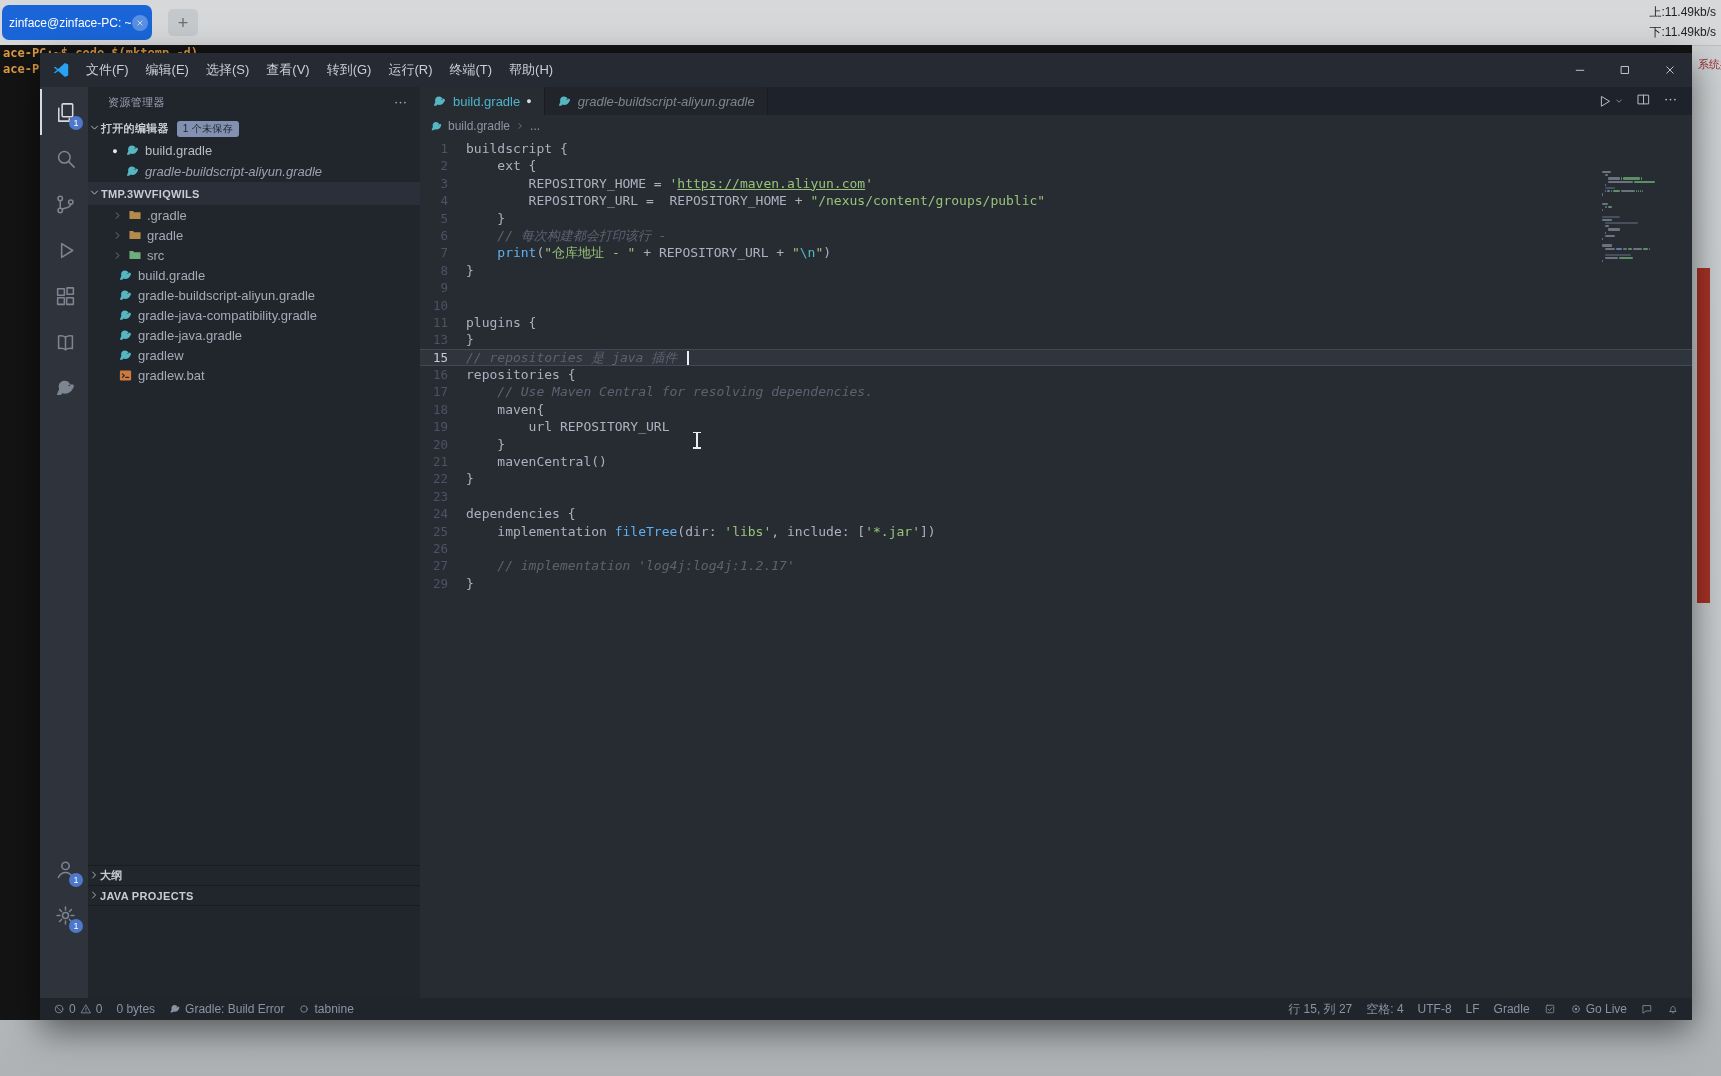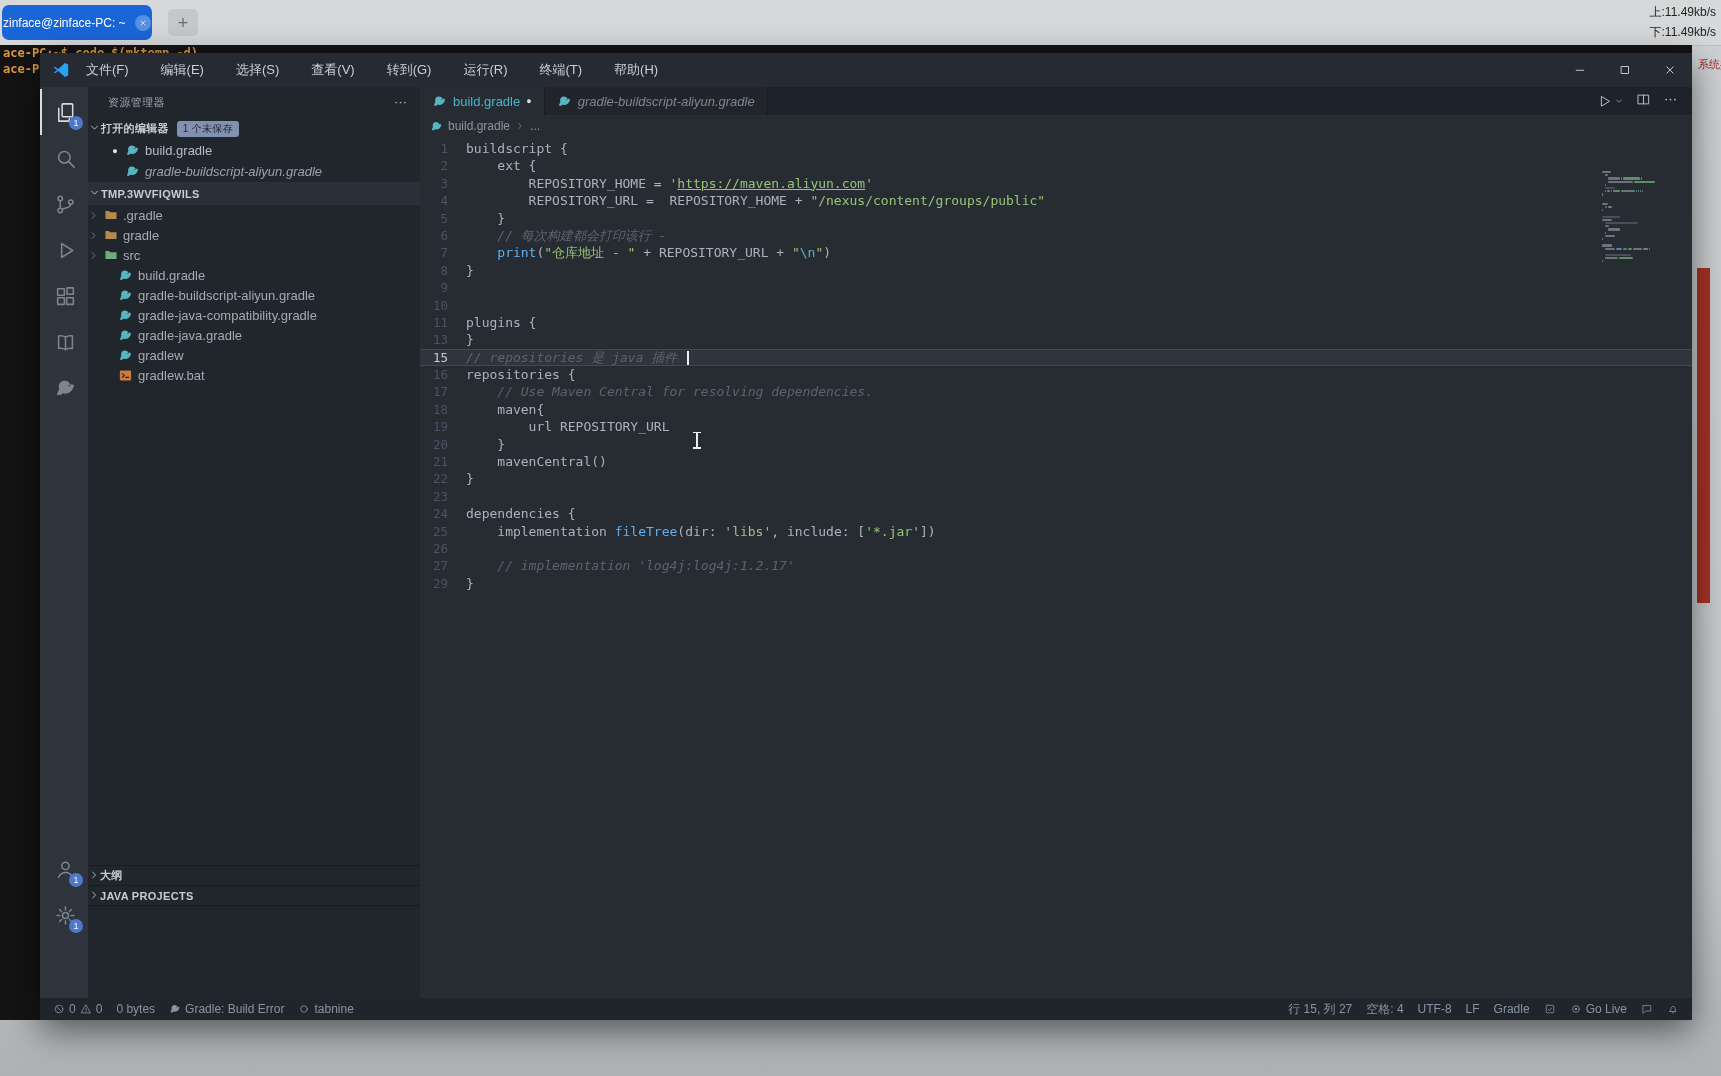--- a/index.html
+++ b/index.html
@@ -3,37 +3,37 @@
 <meta charset="utf-8">
 <style>
   html,body{margin:0;padding:0}
   body{width:1721px;height:1076px;position:relative;overflow:hidden;
        background:linear-gradient(#cfd2d4 0%,#c4c8ca 80%,#aeb2b5 100%);
        font-family:"Liberation Sans",sans-serif;-webkit-font-smoothing:antialiased}
 
   
   .topbar{position:absolute;left:0;top:0;width:1721px;height:45px;background:#d6d8da;border-bottom:1px solid #bdc0c2}
   .term-tab{position:absolute;left:2px;top:5px;width:150px;height:35px;background:#1a66d9;border-radius:7px;
-            color:#fff;font-size:12px;display:flex;align-items:center;padding:0 1px;box-sizing:border-box;white-space:nowrap;overflow:hidden}
+            color:#fff;font-size:12px;display:flex;align-items:center;padding:0 7px;box-sizing:border-box;white-space:nowrap;overflow:hidden}
   .term-tab .close{margin-left:auto;flex:none;width:16px;height:16px;border-radius:50%;background:rgba(255,255,255,.28);
             display:flex;align-items:center;justify-content:center;color:#fff}
   .new-tab{position:absolute;left:168px;top:9px;width:30px;height:27px;border-radius:5px;background:#c6c9cc;
            color:#6a6e72;font-size:18px;line-height:1;display:flex;align-items:center;justify-content:center}
   .net{position:absolute;right:5px;top:2px;text-align:right;font-size:12px;color:#222;line-height:20px;white-space:nowrap}
   .term-bg{position:absolute;left:0;top:45px;width:1692px;height:975px;background:#141414}
   .term-text{position:absolute;font-family:"DejaVu Sans Mono",monospace;font-size:12px;font-weight:bold;color:#de9a43;white-space:pre}
   .red-strip{position:absolute;left:1697px;top:268px;width:13px;height:335px;background:#a93226}
   .red-label{position:absolute;left:1698px;top:57px;width:23px;overflow:hidden;font-size:11px;color:#9c2b2b;white-space:nowrap}
 
   
   .vswindow{position:absolute;left:40px;top:53px;width:1652px;height:967px;background:#272c33;
             box-shadow:0 10px 34px rgba(0,0,0,.55);display:flex;flex-direction:column}
   .titlebar{height:34px;flex:none;background:#262a32;display:flex;align-items:center;color:#c9ced8;font-size:13px;position:relative}
   .logo{width:18px;height:18px;margin:0 8px 0 12px;flex:none}
-  .menus{display:flex;gap:16px;z-index:2}
+  .menus{display:flex;gap:1px;z-index:2}
   .menu-item{padding:3px 8px;border-radius:4px;white-space:nowrap}
   .win-title{position:absolute;left:0;right:0;text-align:center;color:#c3c8d2;white-space:nowrap;pointer-events:none}
   .win-controls{margin-left:auto;display:flex;z-index:2}
   .win-btn{width:45px;height:34px;display:flex;align-items:center;justify-content:center;color:#c9ced8}
 
   .main{flex:1;display:flex;min-height:0}
 
   
   .activity{width:48px;flex:none;background:#2f333c;position:relative;padding-top:2px;box-sizing:border-box}
   .act-item{width:46px;height:46px;display:flex;align-items:center;justify-content:center;color:#7d8591;position:relative;border-left:2px solid transparent}
@@ -46,21 +46,21 @@
   .sidebar{width:332px;flex:none;background:#21252c;color:#a3abb6;font-size:13px;position:relative;overflow:hidden}
   .sb-header{height:30px;display:flex;align-items:center;padding:0 12px 0 20px;font-size:11px;color:#9da5b4;letter-spacing:.4px}
   .sb-header .sp{margin-left:auto;color:#9da5b4;display:flex}
   .section-row{height:23px;display:flex;align-items:center;font-size:11px;font-weight:bold;color:#c8ccd4;letter-spacing:.3px}
   .section-row.focused{background:#2a2f39}
   .oe-badge{margin-left:8px;background:#8291b1;color:#1d2128;font-weight:normal;font-size:10px;border-radius:3px;padding:1px 6px}
   .oe-row{height:21px;display:flex;align-items:center;padding-left:22px;gap:5px;color:#b6bdc9;white-space:nowrap}
   .oe-row .dotm{width:10px;flex:none;color:#e6e9ef;font-size:9px;text-align:center}
   .oe-row.preview .lbl{font-style:italic;color:#9aa2ae}
   .tree-row{height:20px;display:flex;align-items:center;gap:5px;white-space:nowrap;color:#a3abb6}
-  .tree-row.folder{padding-left:0}
+  .tree-row.folder{padding-left:24px}
   .tree-row.file{padding-left:30px}
   .tree-row .chev{display:flex;color:#8c94a3}
   .sb-bottom{position:absolute;left:0;right:0;bottom:92px;border-top:1px solid #181b20}
   .sb-bottom .section-row{border-bottom:1px solid #181b20;height:19px}
 
   
   .editor{flex:1;min-width:0;background:#272c33;display:flex;flex-direction:column;position:relative}
   .tabs{height:28px;flex:none;background:#1e222a;display:flex;align-items:stretch}
   .tab{display:flex;align-items:center;gap:6px;padding:0 12px;font-size:13px;color:#7d8591;background:#21252b;border-right:1px solid #181b20;white-space:nowrap}
   .tab.active{background:#272c33;color:#4db3c7}

